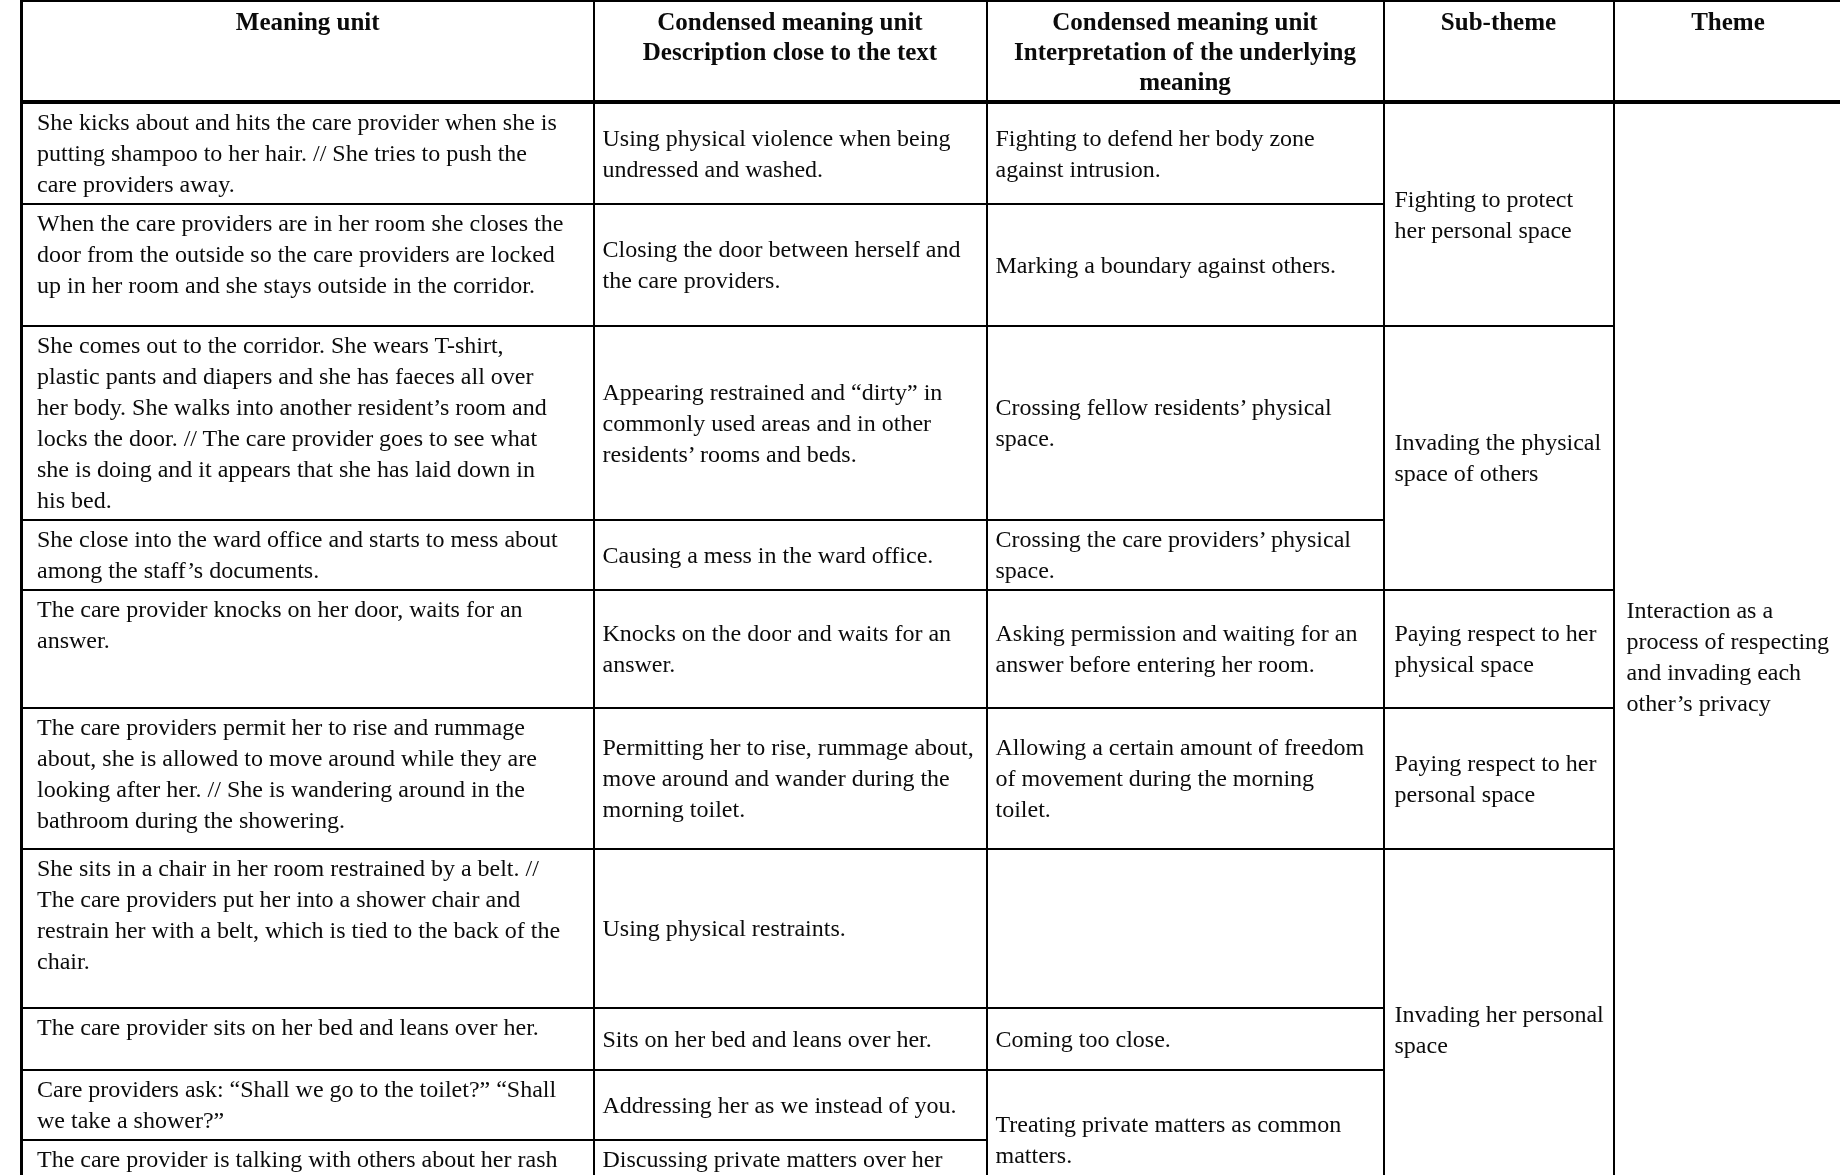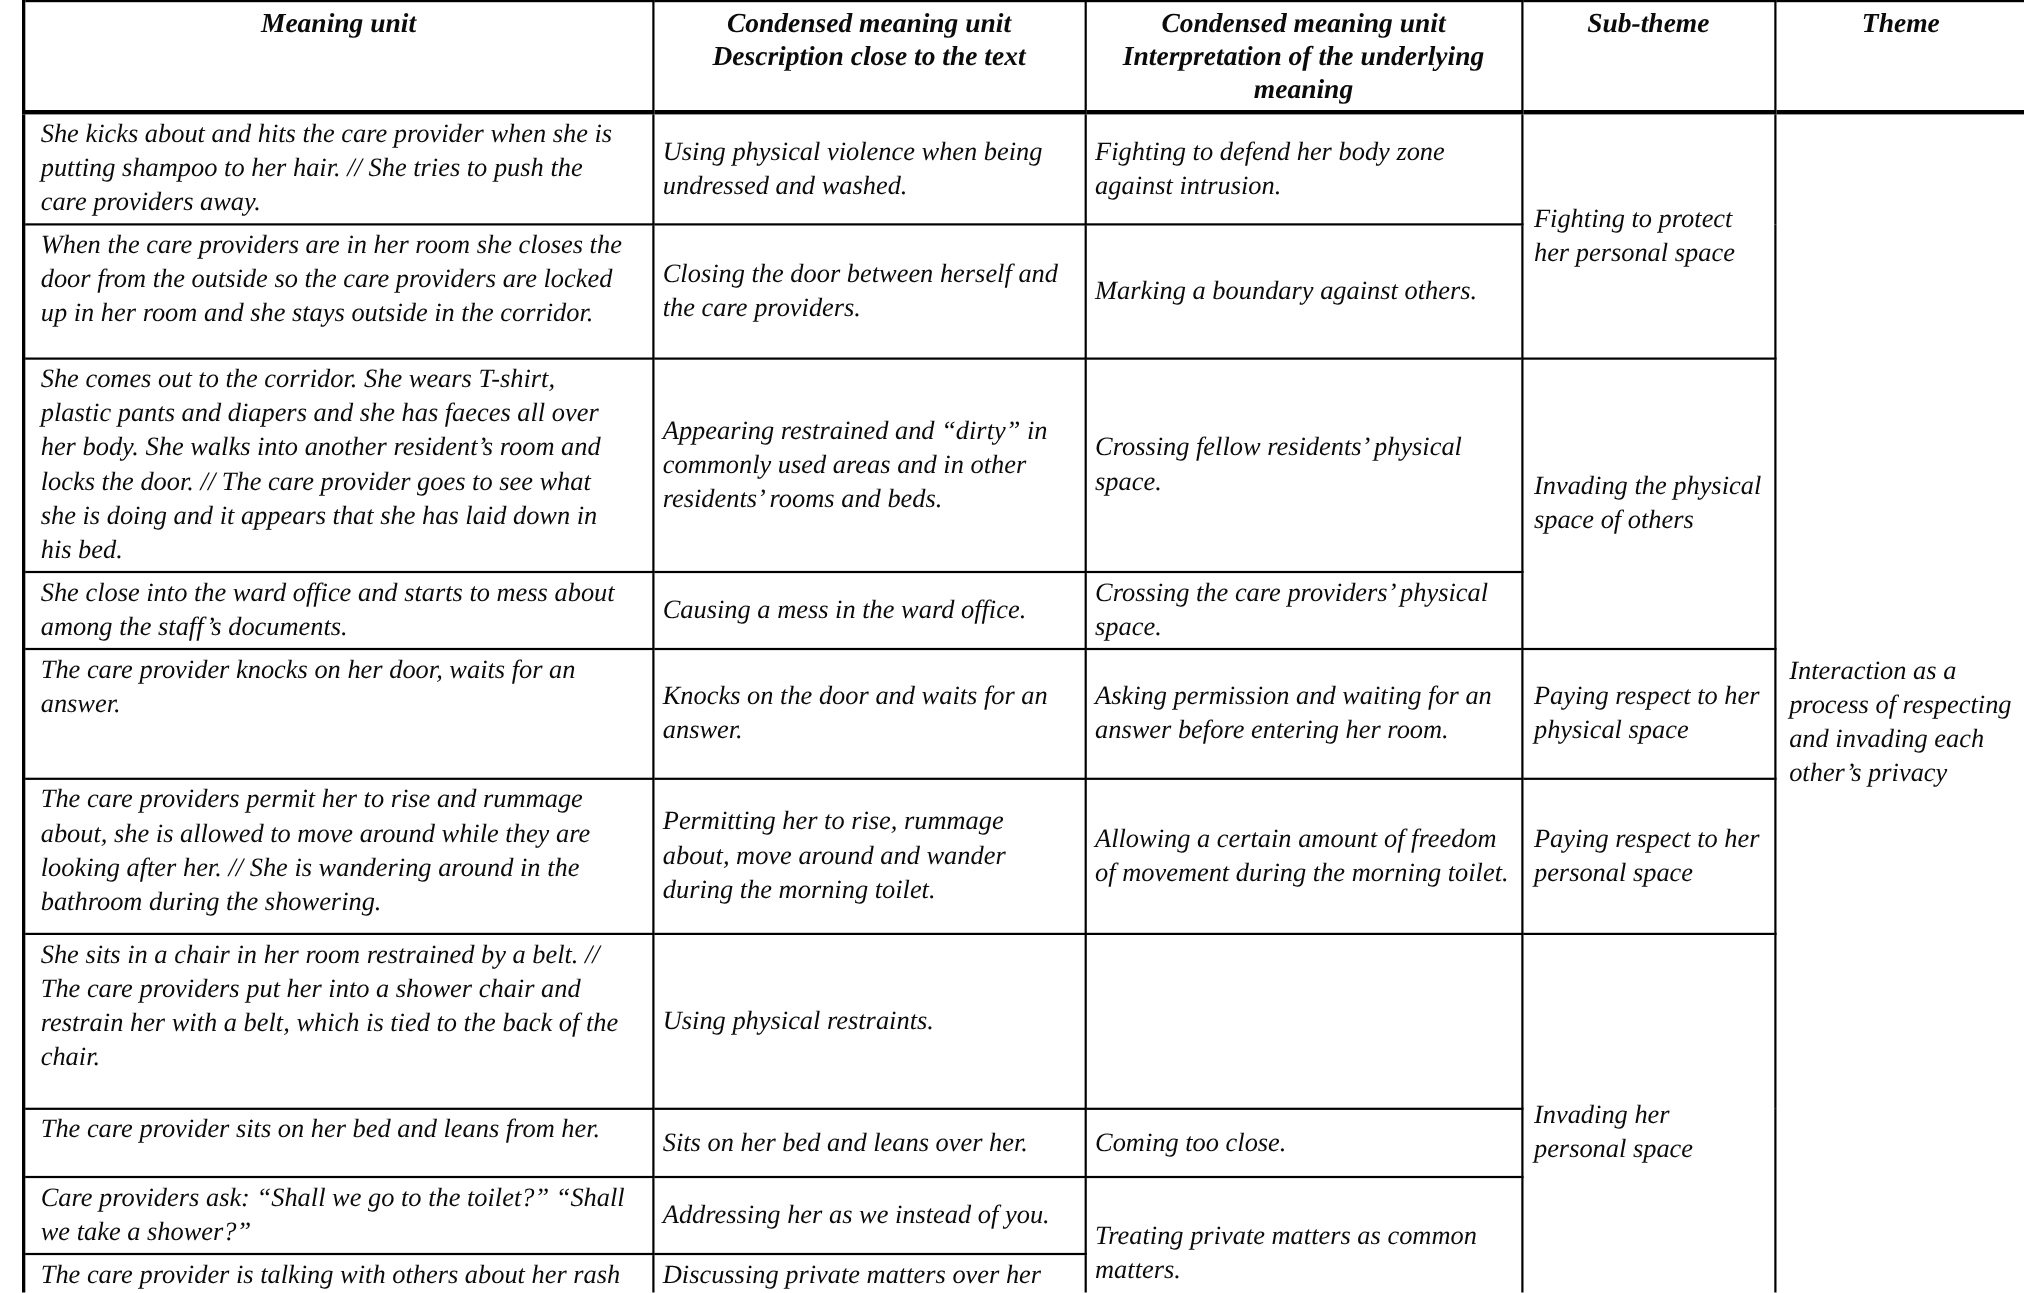--- a/index.html
+++ b/index.html
@@ -33,21 +33,20 @@
   col.c4 { width: 230px; }
   col.c5 { width: 228px; }
   th, td {
     border: 2px solid #000;
     font-size: 24px;
     line-height: 31px;
     vertical-align: middle;
     padding: 3px 8px;
     overflow: hidden;
     word-wrap: break-word;
-    font-style: italic;
   }
   th {
     border-bottom: 4px solid #000;
     vertical-align: top;
     text-align: center;
     font-weight: bold;
     font-size: 25px;
     line-height: 30px;
     padding-top: 5px;
   }
@@ -136,21 +135,21 @@
     </tr>
 
     <tr style="height:159px">
       <td class="mu">She sits in a chair in her room restrained by a belt. // The care providers put her into a shower chair and restrain her with a belt, which is tied to the back of the chair.</td>
       <td>Using physical restraints.</td>
       <td></td>
       <td class="subtheme-cell bb3" rowspan="4">Invading her personal space</td>
     </tr>
 
     <tr style="height:62px">
-      <td class="mu">The care provider sits on her bed and leans from her.</td>
+      <td class="mu">The care provider sits on her bed and leans over her.</td>
       <td>Sits on her bed and leans over her.</td>
       <td>Coming too close.</td>
     </tr>
 
     <tr style="height:65px">
       <td class="mu">Care providers ask: “Shall we go to the toilet?” “Shall we take a shower?”</td>
       <td>Addressing her as we instead of you.</td>
       <td class="bb3" rowspan="2">Treating private matters as common matters.</td>
     </tr>
 

